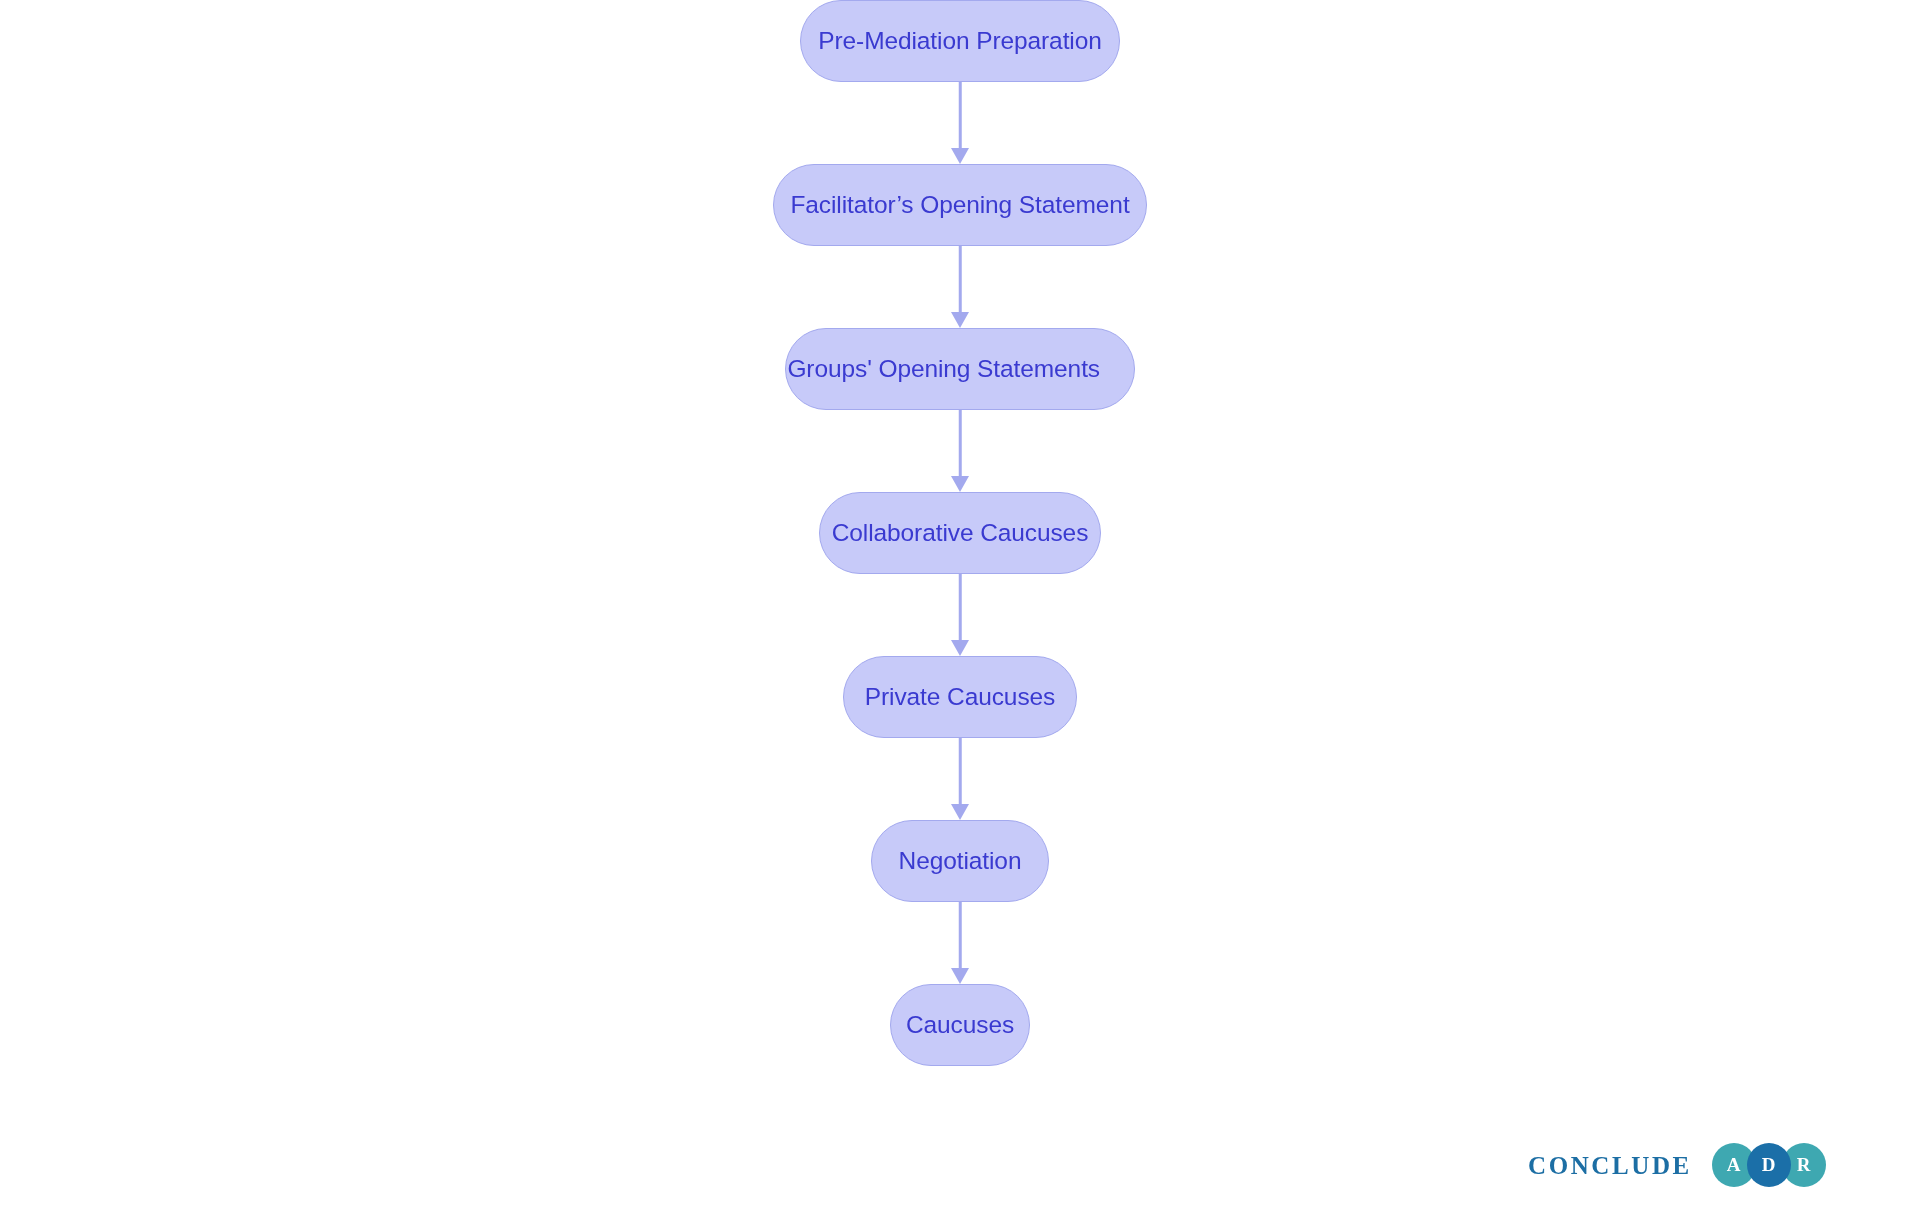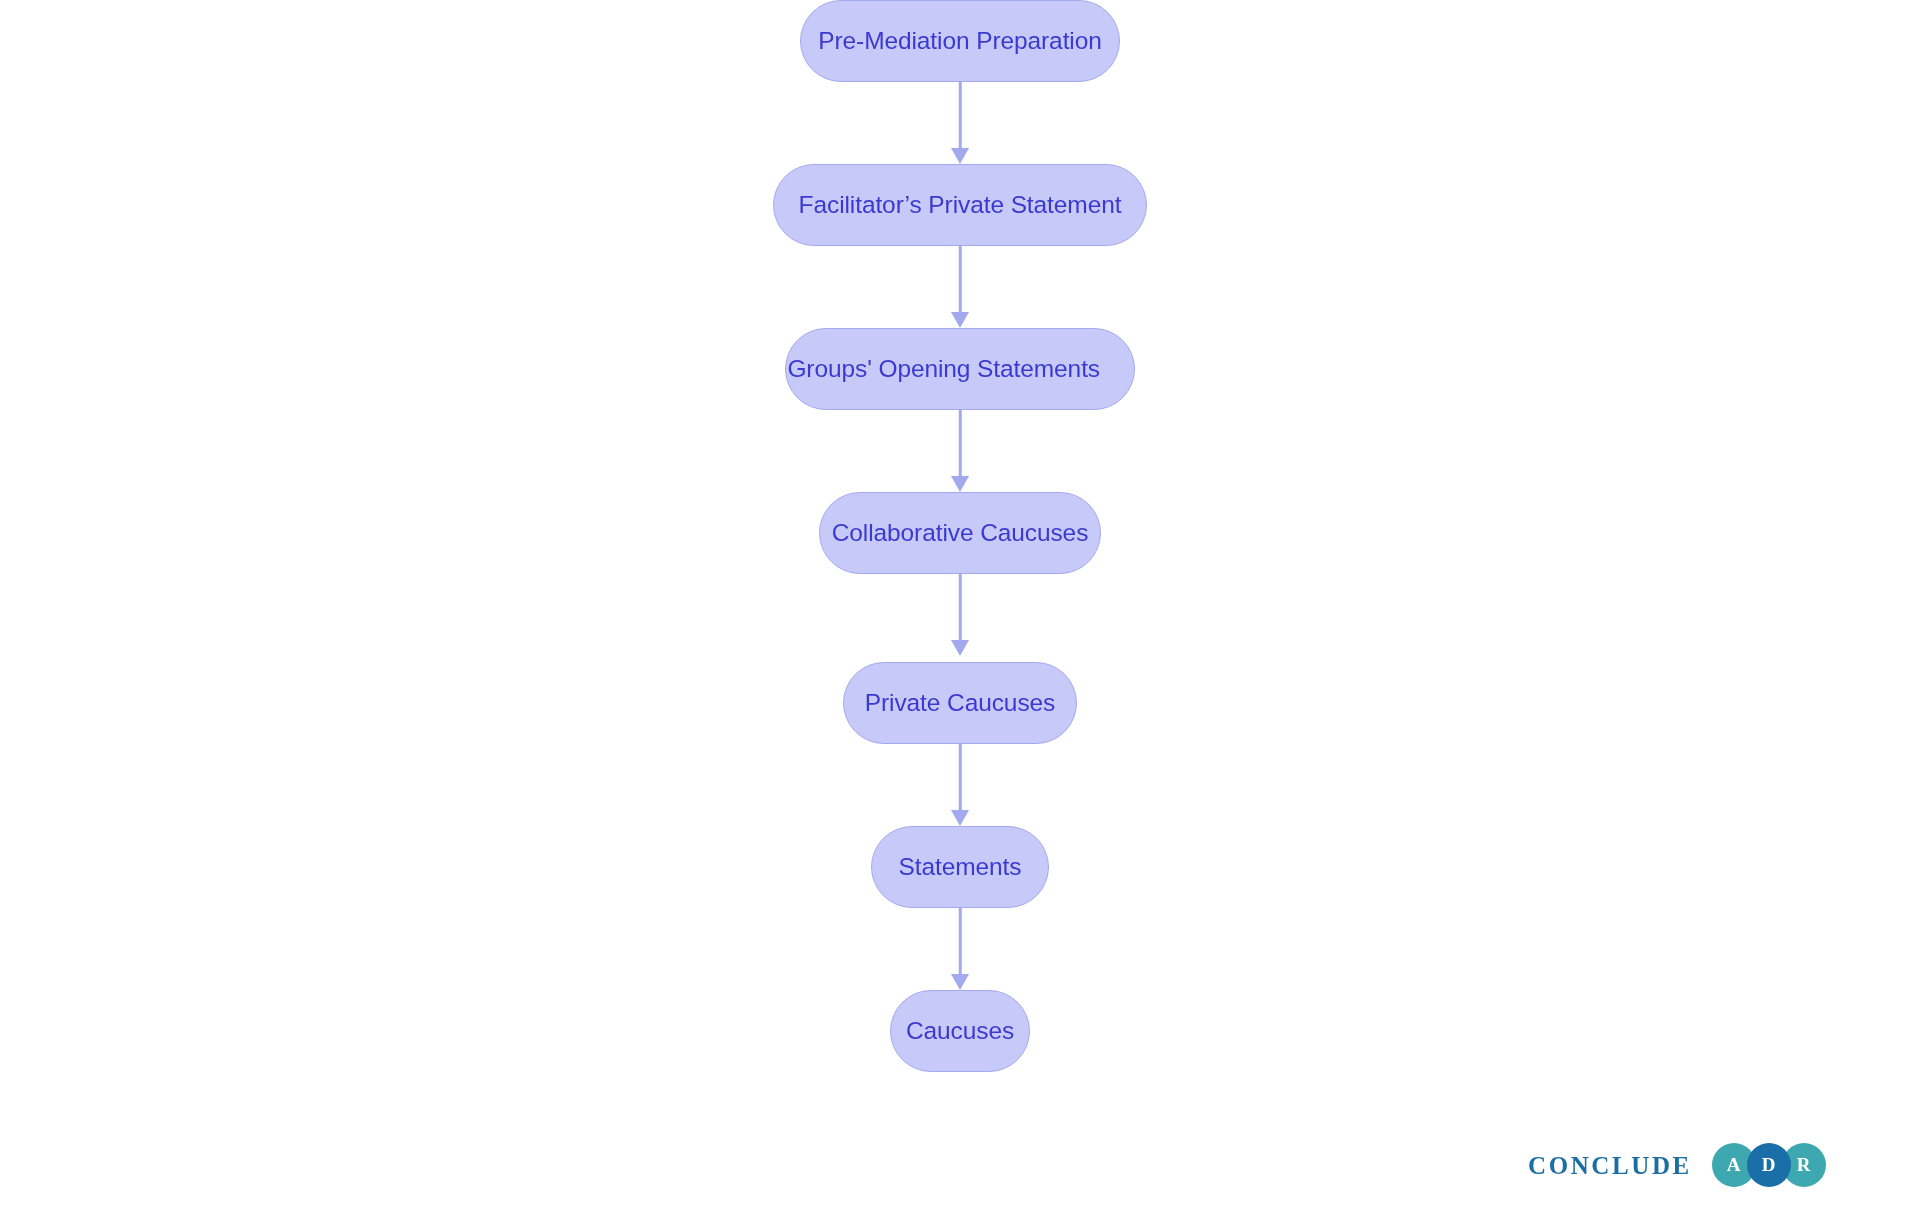--- a/index.html
+++ b/index.html
@@ -130,21 +130,21 @@
     <div class="flow-node" style="width:320px;">
       <span>Pre-Mediation Preparation</span>
     </div>
 
     <div class="flow-connector">
       <div class="conn-line"></div>
       <div class="conn-head"></div>
     </div>
 
     <div class="flow-node" style="width:374px;">
-      <span>Facilitator’s Private Statement</span>
+      <span>Facilitator’s Opening Statement</span>
     </div>
 
     <div class="flow-connector">
       <div class="conn-line"></div>
       <div class="conn-head"></div>
     </div>
 
     <div class="flow-node" style="width:350px;justify-content:flex-end;">
       <span>Groups' Opening Statements</span>
     </div>
@@ -156,31 +156,31 @@
 
     <div class="flow-node" style="width:282px;">
       <span>Collaborative Caucuses</span>
     </div>
 
     <div class="flow-connector">
       <div class="conn-line"></div>
       <div class="conn-head"></div>
     </div>
 
-    <div class="flow-node" style="width:234px;margin-top:6px;">
+    <div class="flow-node" style="width:234px;">
       <span>Private Caucuses</span>
     </div>
 
     <div class="flow-connector">
       <div class="conn-line"></div>
       <div class="conn-head"></div>
     </div>
 
     <div class="flow-node" style="width:178px;">
-      <span>Statements</span>
+      <span>Negotiation</span>
     </div>
 
     <div class="flow-connector">
       <div class="conn-line"></div>
       <div class="conn-head"></div>
     </div>
 
     <div class="flow-node" style="width:140px;">
       <span>Caucuses</span>
     </div>

